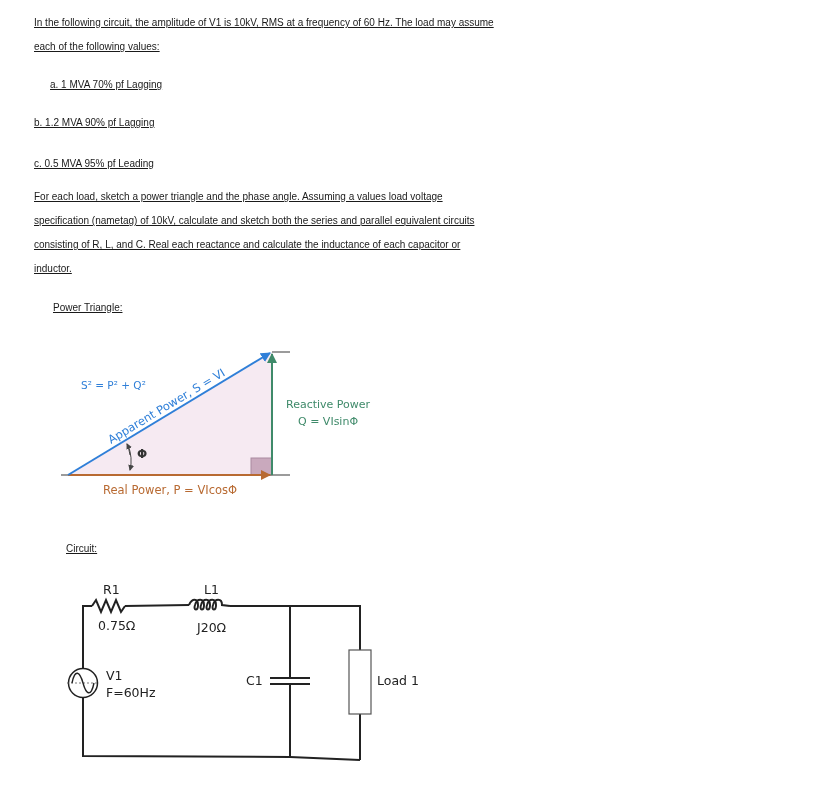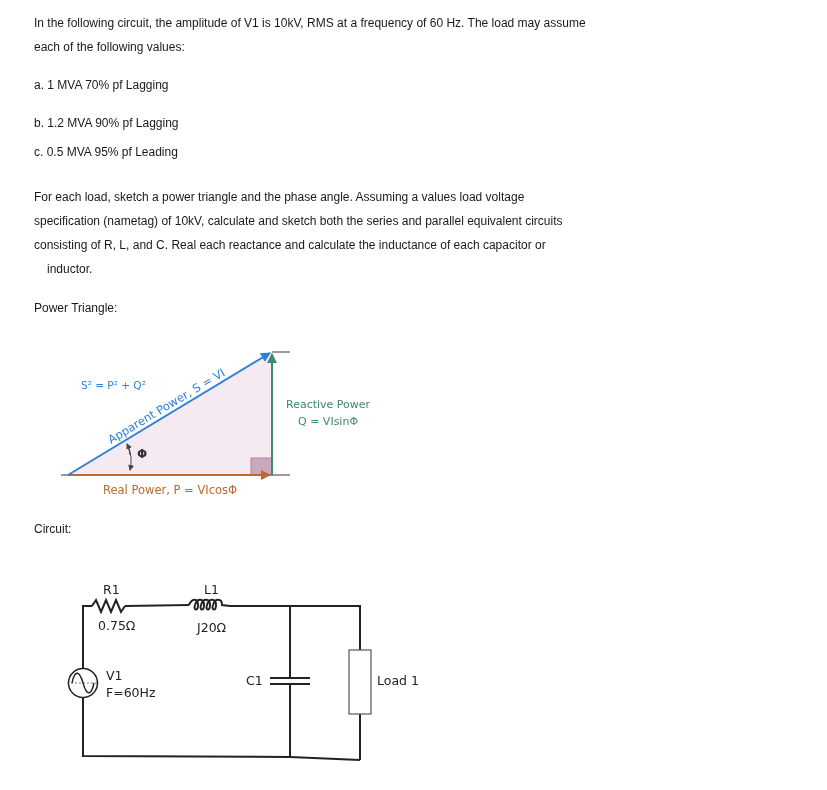--- a/index.html
+++ b/index.html
@@ -1,35 +1,35 @@
 <!DOCTYPE html>
 <html><head>
 <meta charset="utf-8">
 <style>
   html, body { margin: 0; padding: 0; background: #ffffff; }
   body { width: 827px; height: 790px; position: relative; overflow: hidden;
          font-family: "Liberation Sans", "DejaVu Sans", sans-serif; color: #1a1a1a; }
-  .p { position: absolute; left: 34px; font-size: 12px; line-height: 24px; margin: 0; white-space: nowrap; }
+  .p { position: absolute; left: 34px; font-size: 10px; line-height: 24px; margin: 0; white-space: nowrap; text-decoration: underline; }
   svg text { font-family: "DejaVu Sans", "Liberation Sans", sans-serif; }
   .diagram { position: absolute; left: 0; top: 0; }
 </style>
 </head>
 <body>
 
 <p class="p" style="top:11px;">In the following circuit, the amplitude of V1 is 10kV, RMS at a frequency of 60 Hz. The load may assume</p>
 <p class="p" style="top:35px;">each of the following values:</p>
-<p class="p" style="top:73px;">a. 1 MVA 70% pf Lagging</p>
+<p class="p" style="top:73px;margin-left:16px;">a. 1 MVA 70% pf Lagging</p>
 <p class="p" style="top:111px;">b. 1.2 MVA 90% pf Lagging</p>
-<p class="p" style="top:140px;">c. 0.5 MVA 95% pf Leading</p>
+<p class="p" style="top:152px;">c. 0.5 MVA 95% pf Leading</p>
 <p class="p" style="top:185px;">For each load, sketch a power triangle and the phase angle. Assuming a values load voltage</p>
 <p class="p" style="top:209px;">specification (nametag) of 10kV, calculate and sketch both the series and parallel equivalent circuits</p>
 <p class="p" style="top:233px;">consisting of R, L, and C. Real each reactance and calculate the inductance of each capacitor or</p>
-<p class="p" style="top:257px;margin-left:13px;">inductor.</p>
-<p class="p" style="top:296px;">Power Triangle:</p>
-<p class="p" style="top:517px;">Circuit:</p>
+<p class="p" style="top:257px;">inductor.</p>
+<p class="p" style="top:296px;margin-left:19px;">Power Triangle:</p>
+<p class="p" style="top:537px;margin-left:32px;">Circuit:</p>
 
 <svg class="diagram" width="827" height="790">
   <defs>
     <marker id="arrBlue" markerWidth="10" markerHeight="10" refX="9" refY="5" orient="auto" markerUnits="userSpaceOnUse">
       <path d="M0,0 L10,5 L0,10 z" fill="#2f7fd8"></path>
     </marker>
     <marker id="arrGreen" markerWidth="10" markerHeight="10" refX="9" refY="5" orient="auto" markerUnits="userSpaceOnUse">
       <path d="M0,0 L10,5 L0,10 z" fill="#3f8a6a"></path>
     </marker>
     <marker id="arrOrange" markerWidth="10" markerHeight="10" refX="9" refY="5" orient="auto" markerUnits="userSpaceOnUse">

